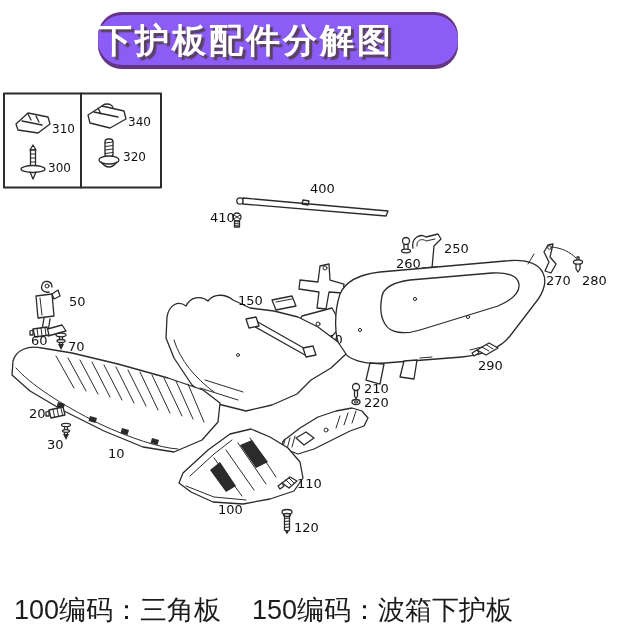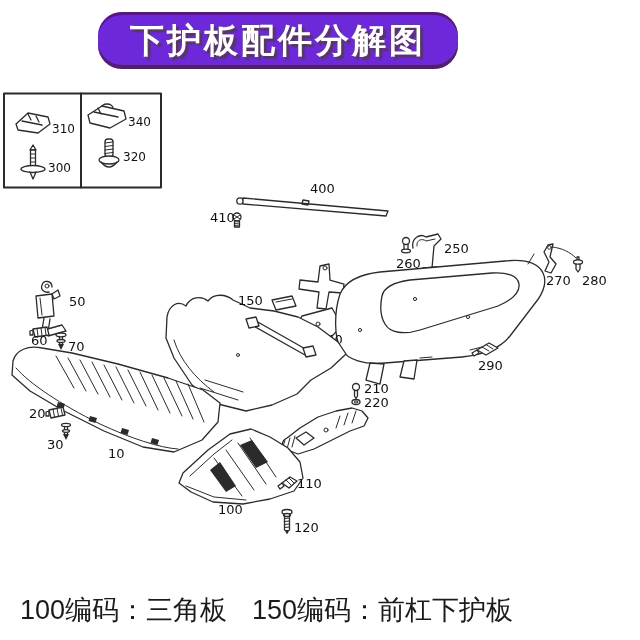--- a/index.html
+++ b/index.html
@@ -2,22 +2,22 @@
 <html><head>
 <meta charset="utf-8">
 <style>
   html,body{margin:0;padding:0;background:#ffffff;}
   .canvas{
     position:relative;width:640px;height:640px;background:#ffffff;overflow:hidden;
     font-family:"Liberation Sans",sans-serif;
   }
   .banner{
     position:absolute;left:98px;top:12px;width:360px;height:57px;
-    background:#6d28d9;border-radius:24px;
-    display:flex;align-items:center;justify-content:center;
+    background:#8b5cf6;border-radius:24px;
+    display:flex;align-items:center;justify-content:flex-start;
     box-shadow:inset 0 3px 0 rgba(61,13,18,.5), inset 0 -4px 0 rgba(61,13,18,.5);
   }
   .banner-text{
     color:#ffffff;font-size:34px;font-weight:bold;letter-spacing:3px;
     text-shadow:3px 3px 1px rgba(80,62,62,.85);white-space:nowrap;
   }
   .diagram{position:absolute;left:0;top:0;}
   .diagram path,.diagram line,.diagram rect,.diagram circle,.diagram ellipse,.diagram polyline{
     stroke:#2b2b2b;stroke-width:1.3;fill:none;stroke-linecap:round;stroke-linejoin:round;
   }
@@ -270,16 +270,16 @@
       <ellipse class="fw" cx="287" cy="512" rx="5" ry="2.5"></ellipse>
       <ellipse class="fw" cx="287" cy="515" rx="3.5" ry="1.5"></ellipse>
       <path d="M284.5,515 L284.5,530 M289.5,515 L289.5,530"></path>
       <path class="thin" d="M284.5,518.5 L289.5,518 M284.5,521.5 L289.5,521 M284.5,524.5 L289.5,524 M284.5,527.5 L289.5,527"></path>
       <path class="fd" d="M284.5,530 L287,534.5 L289.5,530 Z"></path>
     </g>
     <text x="294" y="532">120</text>
 
   </svg>
 
-  <div class="legend-item" style="left:20px;top:592px">100编码：三角板</div>
-  <div class="legend-item" style="left:252px;top:592px">150编码：前杠下护板</div>
+  <div class="legend-item" style="left:14px;top:592px">100编码：三角板</div>
+  <div class="legend-item" style="left:252px;top:592px">150编码：波箱下护板</div>
 
 </div>
 
 </body></html>

